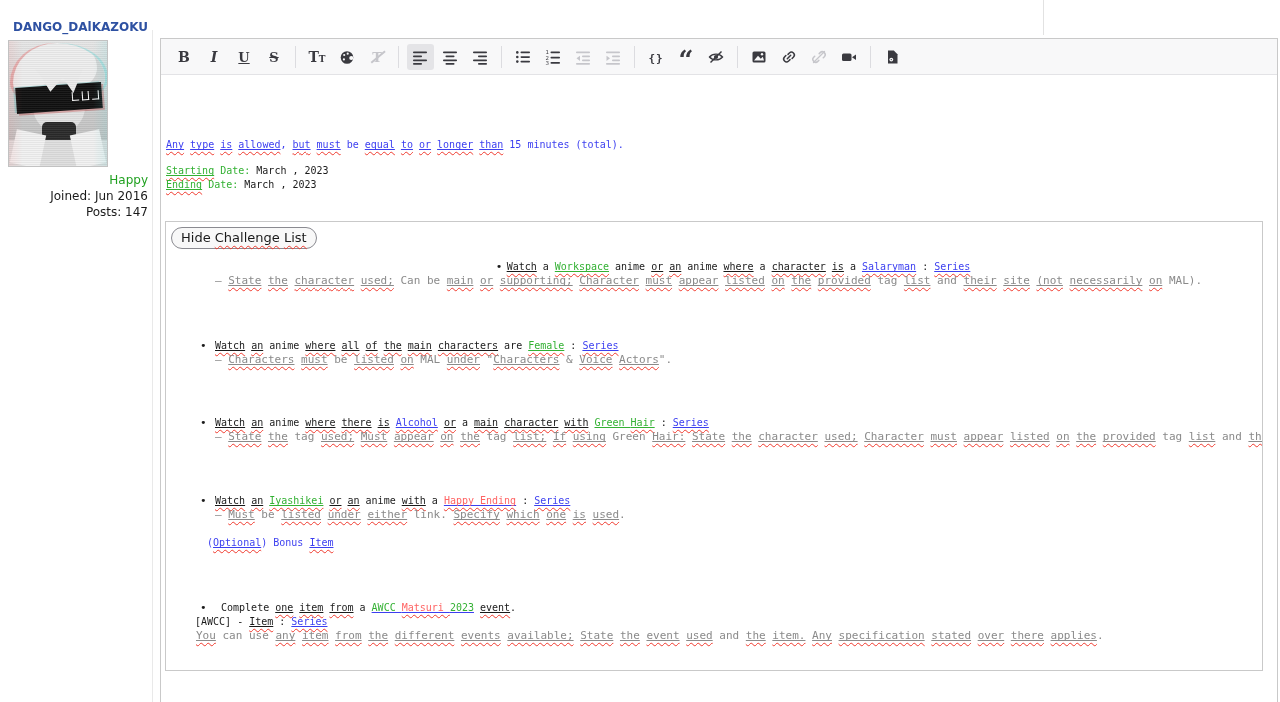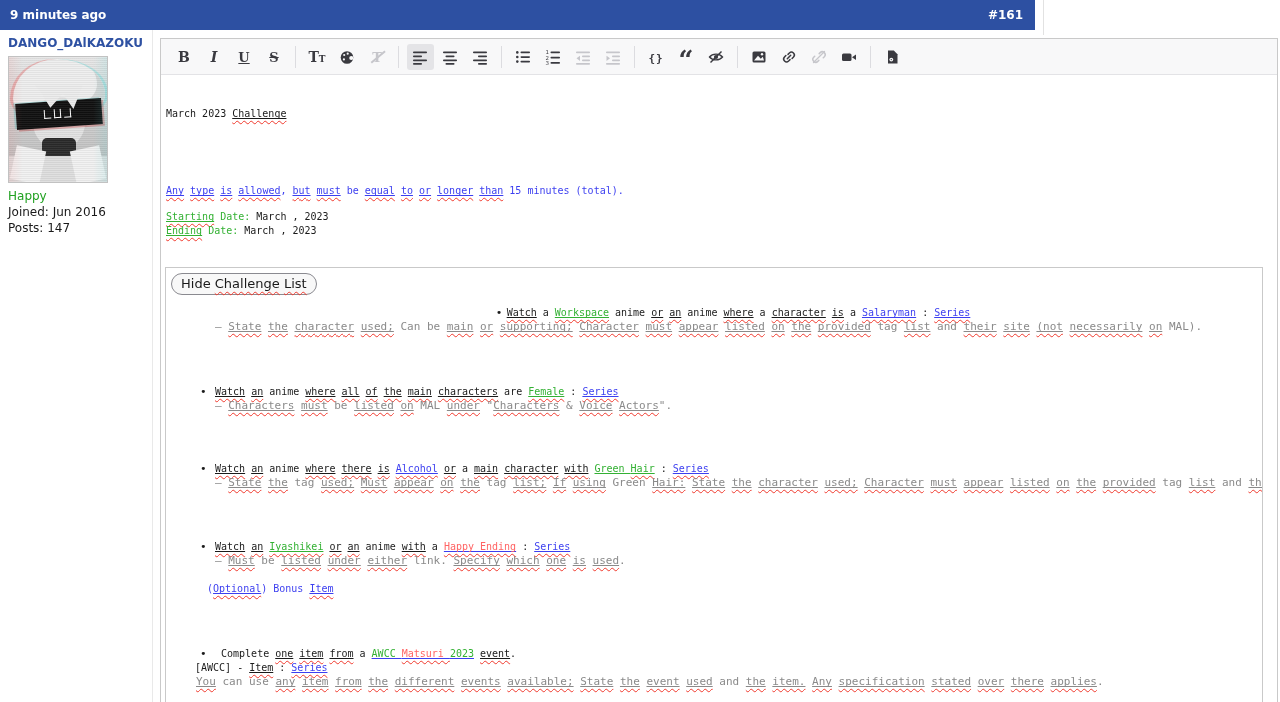--- a/index.html
+++ b/index.html
@@ -8,21 +8,21 @@
   .page { position:relative; width:1280px; height:702px; overflow:hidden; background:#fff; }
 
   
   .post-header { position:absolute; left:0; top:0; width:1035px; height:30px; background:#2d50a2;
                  color:#fff; font-size:12px; font-weight:bold; line-height:30px; padding:0 12px 0 10px; }
   .post-num { position:absolute; right:12px; top:0; color:#fff; text-decoration:none; }
   .cell-edge { position:absolute; left:1043px; top:0; width:1px; height:35px; background:#e2e2e2; }
 
   
   .sidebar-divider { position:absolute; left:152px; top:30px; width:1px; height:672px; background:#e9e9e9; }
-  .author { position:absolute; left:8px; top:36px; width:140px; font-size:12px; color:#1a1a1a; }
+  .author { position:absolute; left:8px; top:20px; width:140px; font-size:12px; color:#1a1a1a;text-align:right; }
   .username { display:block; color:#2e51a2; font-weight:bold; font-size:12px; text-decoration:none; margin-bottom:6px; }
   .online { color:#21a121; }
   .author .meta-line { line-height:16px; }
 
   
   .avatar { position:relative; width:100px; height:127px; overflow:hidden; margin-bottom:5px;
             background:linear-gradient(180deg,#e7e7e7,#cccccc 55%,#b9b9b9); border:1px solid #c2c2c2; }
   .av-hair { position:absolute; left:4px; top:2px; width:92px; height:64px; background:#eeeeee;
              border-radius:48% 52% 58% 42%/62% 55% 45% 38%;
              box-shadow:inset -8px -10px 0 #d6d6d6, 3px 0 0 rgba(120,220,220,.45), -3px 0 0 rgba(235,120,120,.45); }
@@ -97,24 +97,20 @@
   .d-u { text-decoration:underline; text-decoration-skip-ink:none; text-decoration-thickness:1px; }
   .d-U { text-decoration:underline; text-decoration-color:#3c3ff0; text-decoration-skip-ink:none; text-decoration-thickness:1px; }
   .d-w { text-decoration:underline wavy #f03a2e; text-decoration-skip-ink:none;
          text-decoration-thickness:1px; text-underline-offset:2.5px; }
 </style>
 </head>
 <body>
 
 <div class="page">
 
-  <div class="post-header">
-    <span>9 minutes ago</span>
-    <a class="post-num" href="#">#161</a>
-  </div>
   <div class="cell-edge"></div>
   <div class="sidebar-divider"></div>
 
   <div class="author">
     <a href="#" class="username">DANGO_DAlKAZOKU</a>
     <div class="avatar">
       <span class="av-hair"></span>
       <span class="av-face"></span>
       <span class="av-collar"></span>
       <span class="av-body"></span>
@@ -295,21 +291,20 @@
           <span>
             <svg width="16" height="16" viewBox="0 0 16 16" fill="none">
               <path d="M4 1.5 h5.8 L13.5 5.2 V14.5 H4 Z" fill="currentColor"></path>
               <circle cx="7.3" cy="10.6" r="1.9" fill="#f8f8f9"></circle>
               <circle cx="7.3" cy="10.6" r="0.7" fill="currentColor"></circle>
             </svg>
           </span>
         </div>
       </div>
     <div class="ed-content">
-      <div class="ed-line l-title"><span class="c-k">March 2023 </span><span class="c-k d-u"><span class="d-w">Challenge</span></span></div>
       <div class="ed-line l-rules"><span class="c-b d-u"><span class="d-w">Any</span></span><span class="c-b"> </span><span class="c-b d-u"><span class="d-w">type</span></span><span class="c-b"> </span><span class="c-b d-u"><span class="d-w">is</span></span><span class="c-b"> </span><span class="c-b d-u"><span class="d-w">allowed</span></span><span class="c-b">, </span><span class="c-b d-u"><span class="d-w">but</span></span><span class="c-b"> </span><span class="c-b d-u"><span class="d-w">must</span></span><span class="c-b"> be </span><span class="c-b d-u"><span class="d-w">equal</span></span><span class="c-b"> </span><span class="c-b d-u"><span class="d-w">to</span></span><span class="c-b"> </span><span class="c-b d-u"><span class="d-w">or</span></span><span class="c-b"> </span><span class="c-b d-u"><span class="d-w">longer</span></span><span class="c-b"> </span><span class="c-b d-u"><span class="d-w">than</span></span><span class="c-b"> 15 minutes (total).</span></div>
       <div class="ed-line l-start"><span class="c-g d-u"><span class="d-w">Starting</span></span><span class="c-g"> Date: </span><span class="c-k">March , 2023</span></div>
       <div class="ed-line"><span class="c-g d-u"><span class="d-w">Ending</span></span><span class="c-g"> Date: </span><span class="c-k">March , 2023</span></div>
 
       <div class="challenge-box">
         <button class="hide-btn"><span class="c-k">Hide </span><span class="c-k"><span class="d-w">Challenge</span></span><span class="c-k"> </span><span class="c-k"><span class="d-w">List</span></span></button>
         <div class="ed-line b-line m-b1"><span class="c-k d-u"><span class="d-w">Watch</span></span><span class="c-k"> a </span><span class="c-g d-u"><span class="d-w">Workspace</span></span><span class="c-k"> anime </span><span class="c-k d-u"><span class="d-w">or</span></span><span class="c-k"> </span><span class="c-k d-u"><span class="d-w">an</span></span><span class="c-k"> anime </span><span class="c-k d-u"><span class="d-w">where</span></span><span class="c-k"> a </span><span class="c-k d-u"><span class="d-w">character</span></span><span class="c-k"> </span><span class="c-k d-u"><span class="d-w">is</span></span><span class="c-k"> a </span><span class="c-b d-u"><span class="d-w">Salaryman</span></span><span class="c-k"> : </span><span class="c-b d-u"><span class="d-w">Series</span></span></div>
         <div class="ed-line note"><span class="c-y">– </span><span class="c-y d-u"><span class="d-w">State</span></span><span class="c-y"> </span><span class="c-y d-u"><span class="d-w">the</span></span><span class="c-y"> </span><span class="c-y d-u"><span class="d-w">character</span></span><span class="c-y"> </span><span class="c-y d-u"><span class="d-w">used;</span></span><span class="c-y"> Can be </span><span class="c-y d-u"><span class="d-w">main</span></span><span class="c-y"> </span><span class="c-y d-u"><span class="d-w">or</span></span><span class="c-y"> </span><span class="c-y d-u"><span class="d-w">supporting;</span></span><span class="c-y"> </span><span class="c-y d-u"><span class="d-w">Character</span></span><span class="c-y"> </span><span class="c-y d-u"><span class="d-w">must</span></span><span class="c-y"> </span><span class="c-y d-u"><span class="d-w">appear</span></span><span class="c-y"> </span><span class="c-y d-u"><span class="d-w">listed</span></span><span class="c-y"> </span><span class="c-y d-u"><span class="d-w">on</span></span><span class="c-y"> </span><span class="c-y d-u"><span class="d-w">the</span></span><span class="c-y"> </span><span class="c-y d-u"><span class="d-w">provided</span></span><span class="c-y"> tag </span><span class="c-y d-u"><span class="d-w">list</span></span><span class="c-y"> and </span><span class="c-y d-u"><span class="d-w">their</span></span><span class="c-y"> </span><span class="c-y d-u"><span class="d-w">site</span></span><span class="c-y"> </span><span class="c-y d-u"><span class="d-w">(not</span></span><span class="c-y"> </span><span class="c-y d-u"><span class="d-w">necessarily</span></span><span class="c-y"> </span><span class="c-y d-u"><span class="d-w">on</span></span><span class="c-y"> MAL).</span></div>
         <div class="ed-line b-line m-b2"><span class="c-k d-u"><span class="d-w">Watch</span></span><span class="c-k"> </span><span class="c-k d-u"><span class="d-w">an</span></span><span class="c-k"> anime </span><span class="c-k d-u"><span class="d-w">where</span></span><span class="c-k"> </span><span class="c-k d-u"><span class="d-w">all</span></span><span class="c-k"> </span><span class="c-k d-u"><span class="d-w">of</span></span><span class="c-k"> </span><span class="c-k d-u"><span class="d-w">the</span></span><span class="c-k"> </span><span class="c-k d-u"><span class="d-w">main</span></span><span class="c-k"> </span><span class="c-k d-u"><span class="d-w">characters</span></span><span class="c-k"> are </span><span class="c-g d-u"><span class="d-w">Female</span></span><span class="c-k"> : </span><span class="c-b d-u"><span class="d-w">Series</span></span></div>
         <div class="ed-line note"><span class="c-y">– </span><span class="c-y d-u"><span class="d-w">Characters</span></span><span class="c-y"> </span><span class="c-y d-u"><span class="d-w">must</span></span><span class="c-y"> be </span><span class="c-y d-u"><span class="d-w">listed</span></span><span class="c-y"> </span><span class="c-y d-u"><span class="d-w">on</span></span><span class="c-y"> MAL </span><span class="c-y d-u"><span class="d-w">under</span></span><span class="c-y"> "</span><span class="c-y d-u"><span class="d-w">Characters</span></span><span class="c-y"> &amp; </span><span class="c-y d-u"><span class="d-w">Voice</span></span><span class="c-y"> </span><span class="c-y d-u"><span class="d-w">Actors</span></span><span class="c-y">".</span></div>

